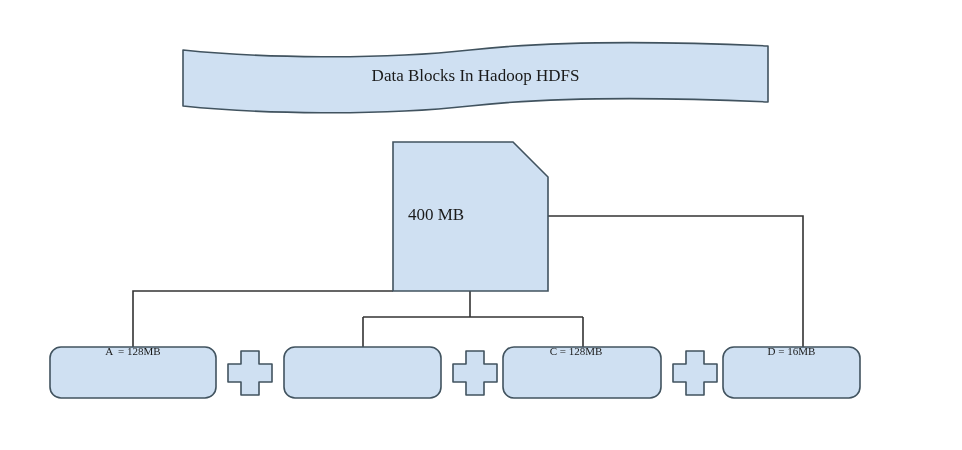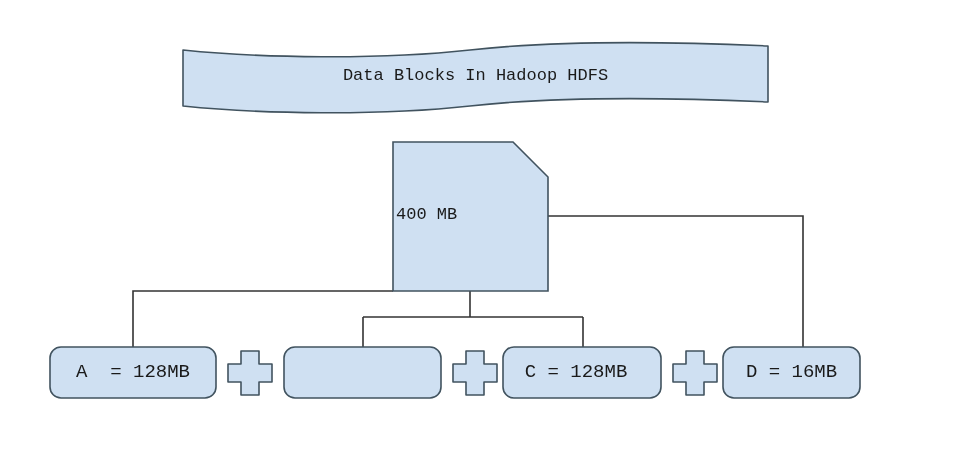--- a/index.html
+++ b/index.html
@@ -31,43 +31,43 @@
   .shape-label {
     position: absolute;
     display: flex;
     align-items: center;
     justify-content: center;
     color: #1a1a1a;
     font-size: 17px;
     line-height: 1.2;
     white-space: pre;
     pointer-events: none;
-    font-family: Liberation Mono, monospace;
+    font-family: Liberation Serif, serif;
   }
   .banner-label {
     left: 183px;
     top: 50px;
     width: 585px;
     height: 52px;
     font-size: 17px;
   }
   .doc-label {
-    left: 384px;
+    left: 396px;
     top: 195px;
     width: 120px;
     height: 40px;
     justify-content: flex-start;
     padding-left: 12px;
     box-sizing: border-box;
     font-size: 17px;
   }
   .block-label {
     height: 51px;
-    font-size: 19px;
-    top: 347px;
+    font-size: 11px;
+    top: 326px;
   }
   .block-label-a { left: 50px;  width: 166px; }
   .block-label-b { left: 284px; width: 157px; }
   .block-label-c { left: 503px; width: 146px; }
   .block-label-d { left: 723px; width: 137px; }
 </style>
 </head>
 <body>
 
 <div id="diagram-canvas">

